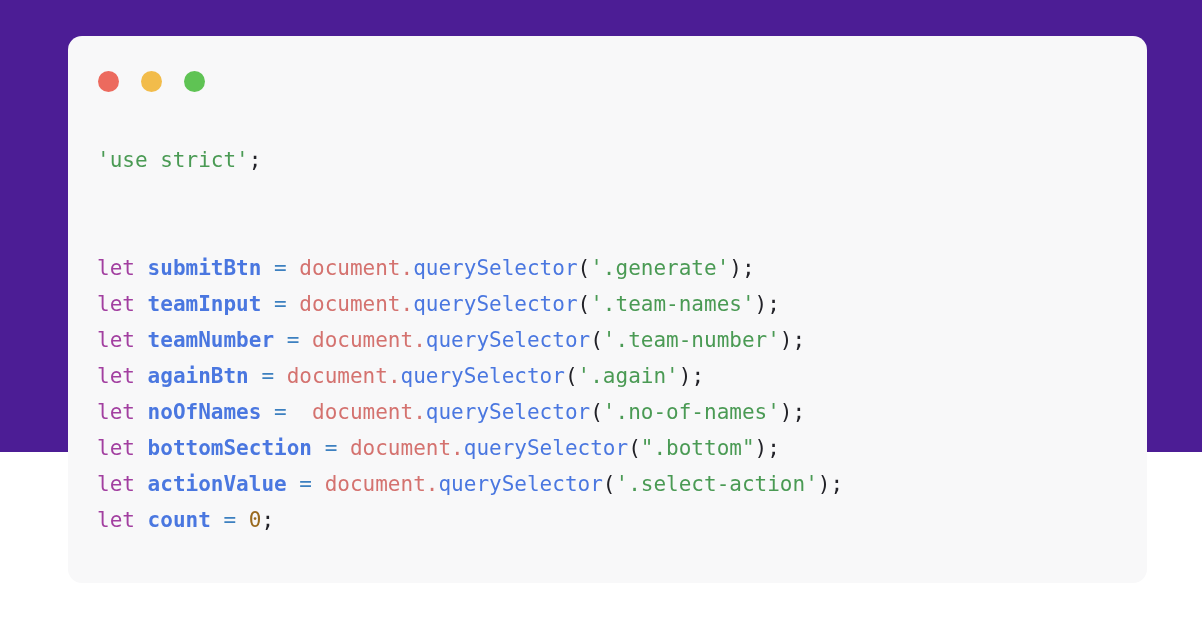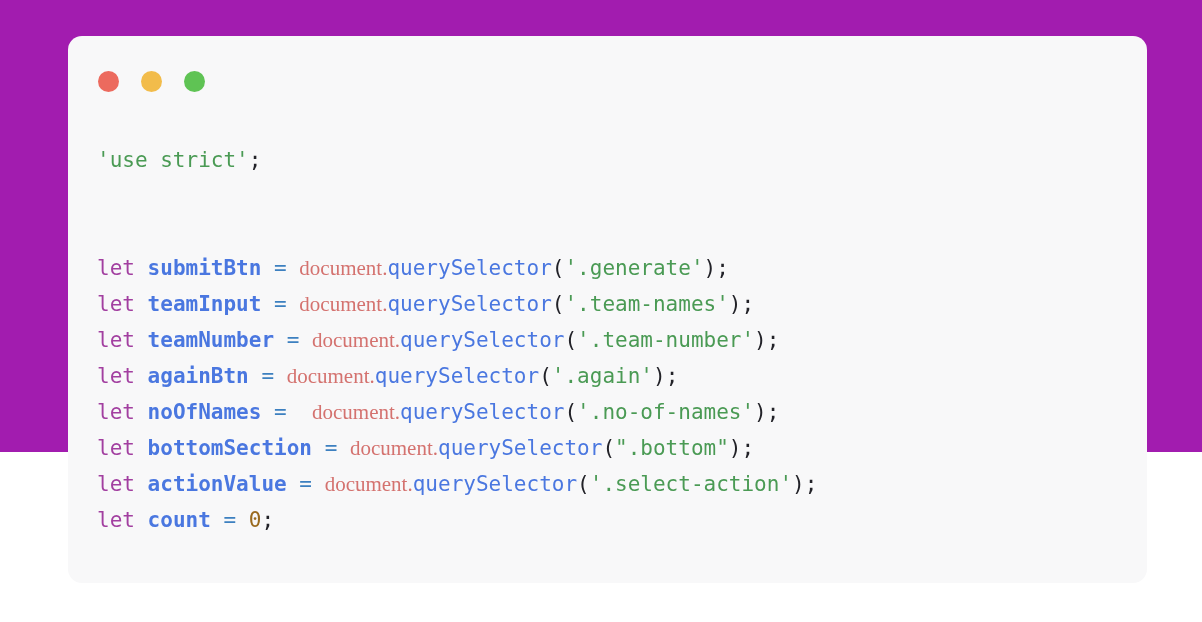--- a/index.html
+++ b/index.html
@@ -11,21 +11,21 @@
     width: 1202px;
     height: 622px;
     font-family: "DejaVu Sans", sans-serif;
     overflow: hidden;
   }
 
   #canvas {
     position: relative;
     width: 1202px;
     height: 452px;
-    background: #a21caf;
+    background: #4c1d95;
   }
 
   
   #code-card {
     position: absolute;
     left: 68px;
     top: 36px;
     width: 1079px;
     height: 547px;
     background: #f8f8f9;
@@ -66,21 +66,21 @@
     height: 36px;
     white-space: pre;
   }
   .code-line.blank {
     height: 36px;
   }
 
   
   .tok-keyword  { color: #a23fa0; text-align: right; }
   .tok-variable { color: #4a77e0; font-weight: bold; }
-  .tok-object   { color: #d4726f; font-family: Liberation Serif, serif; }
+  .tok-object   { color: #d4726f; }
   .tok-property { color: #4a77e0; }
   .tok-operator { color: #3d80c0; }
   .tok-string   { color: #4a9a54; }
   .tok-number   { color: #9a6a1e; }
   .tok-punct    { color: #222228; }
   .tok-plain    { color: #222228; }
 </style>
 </head>
 <body>
 

